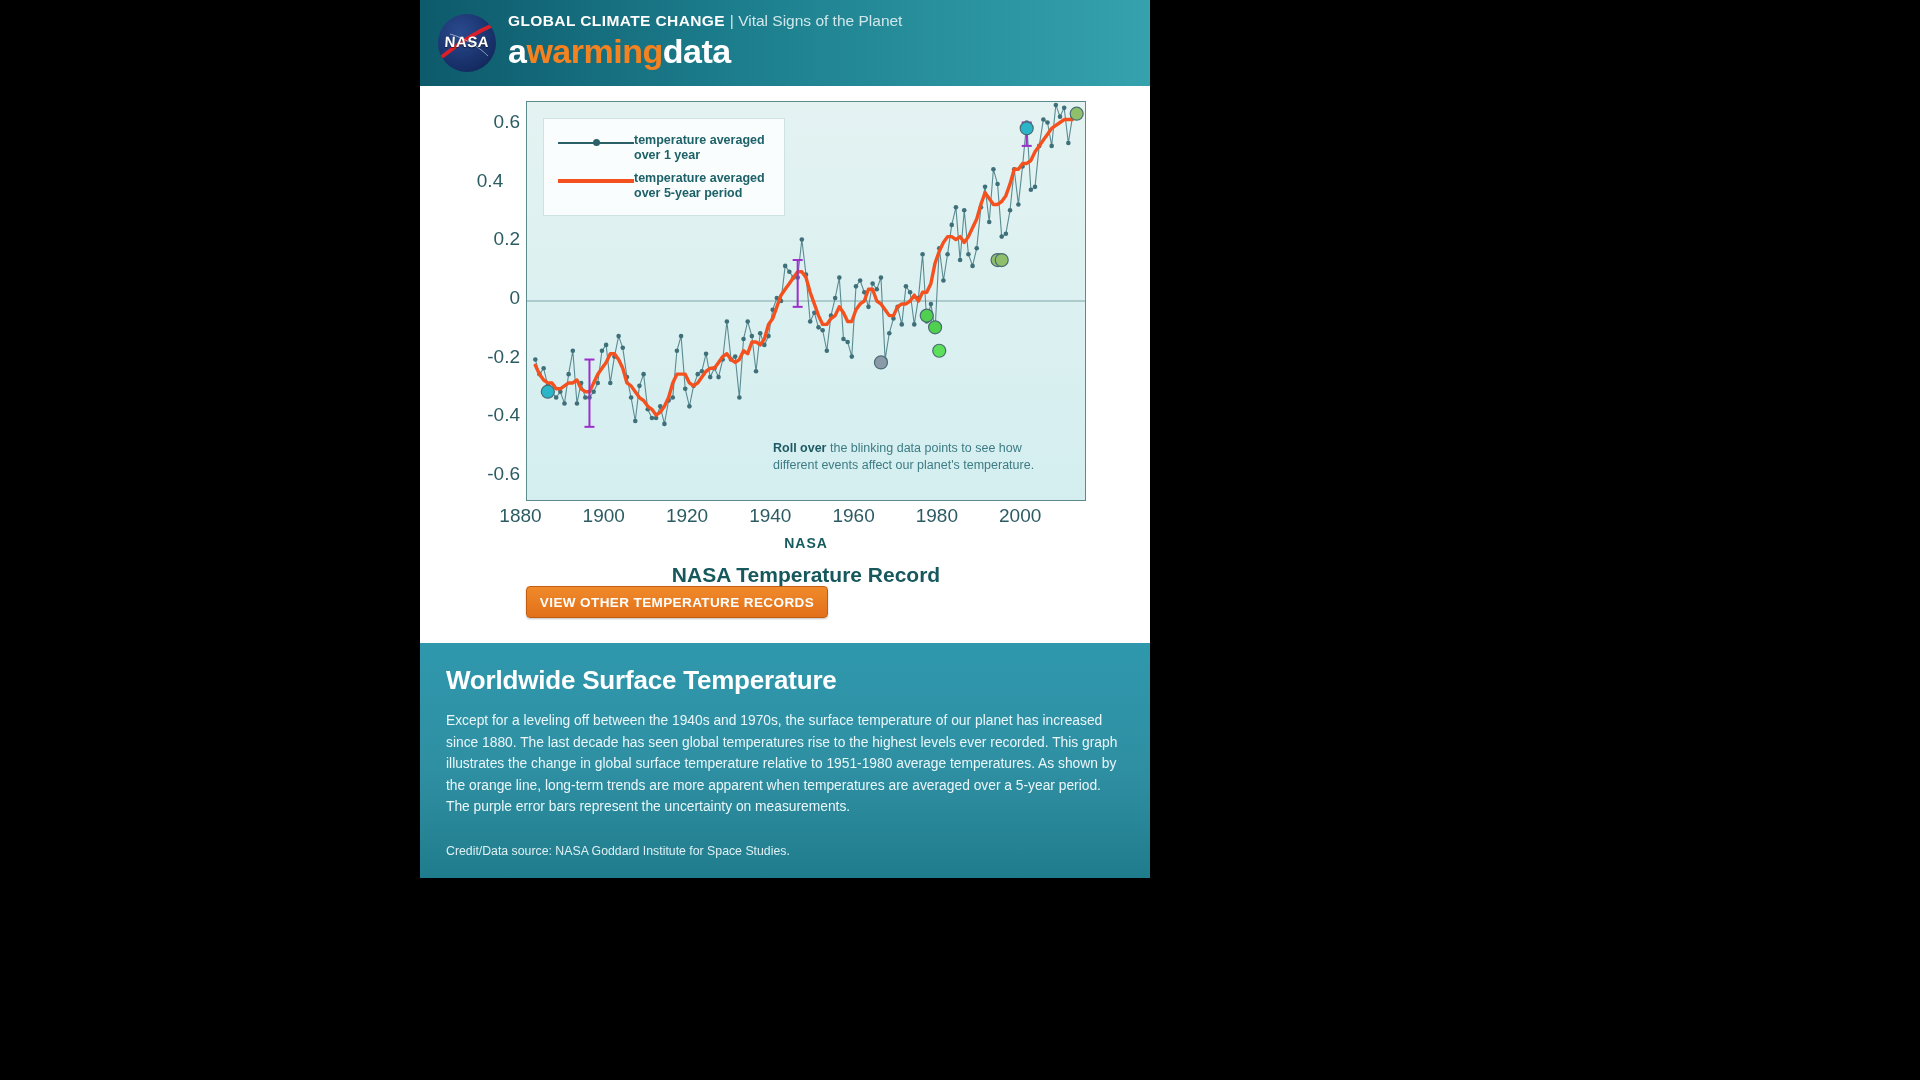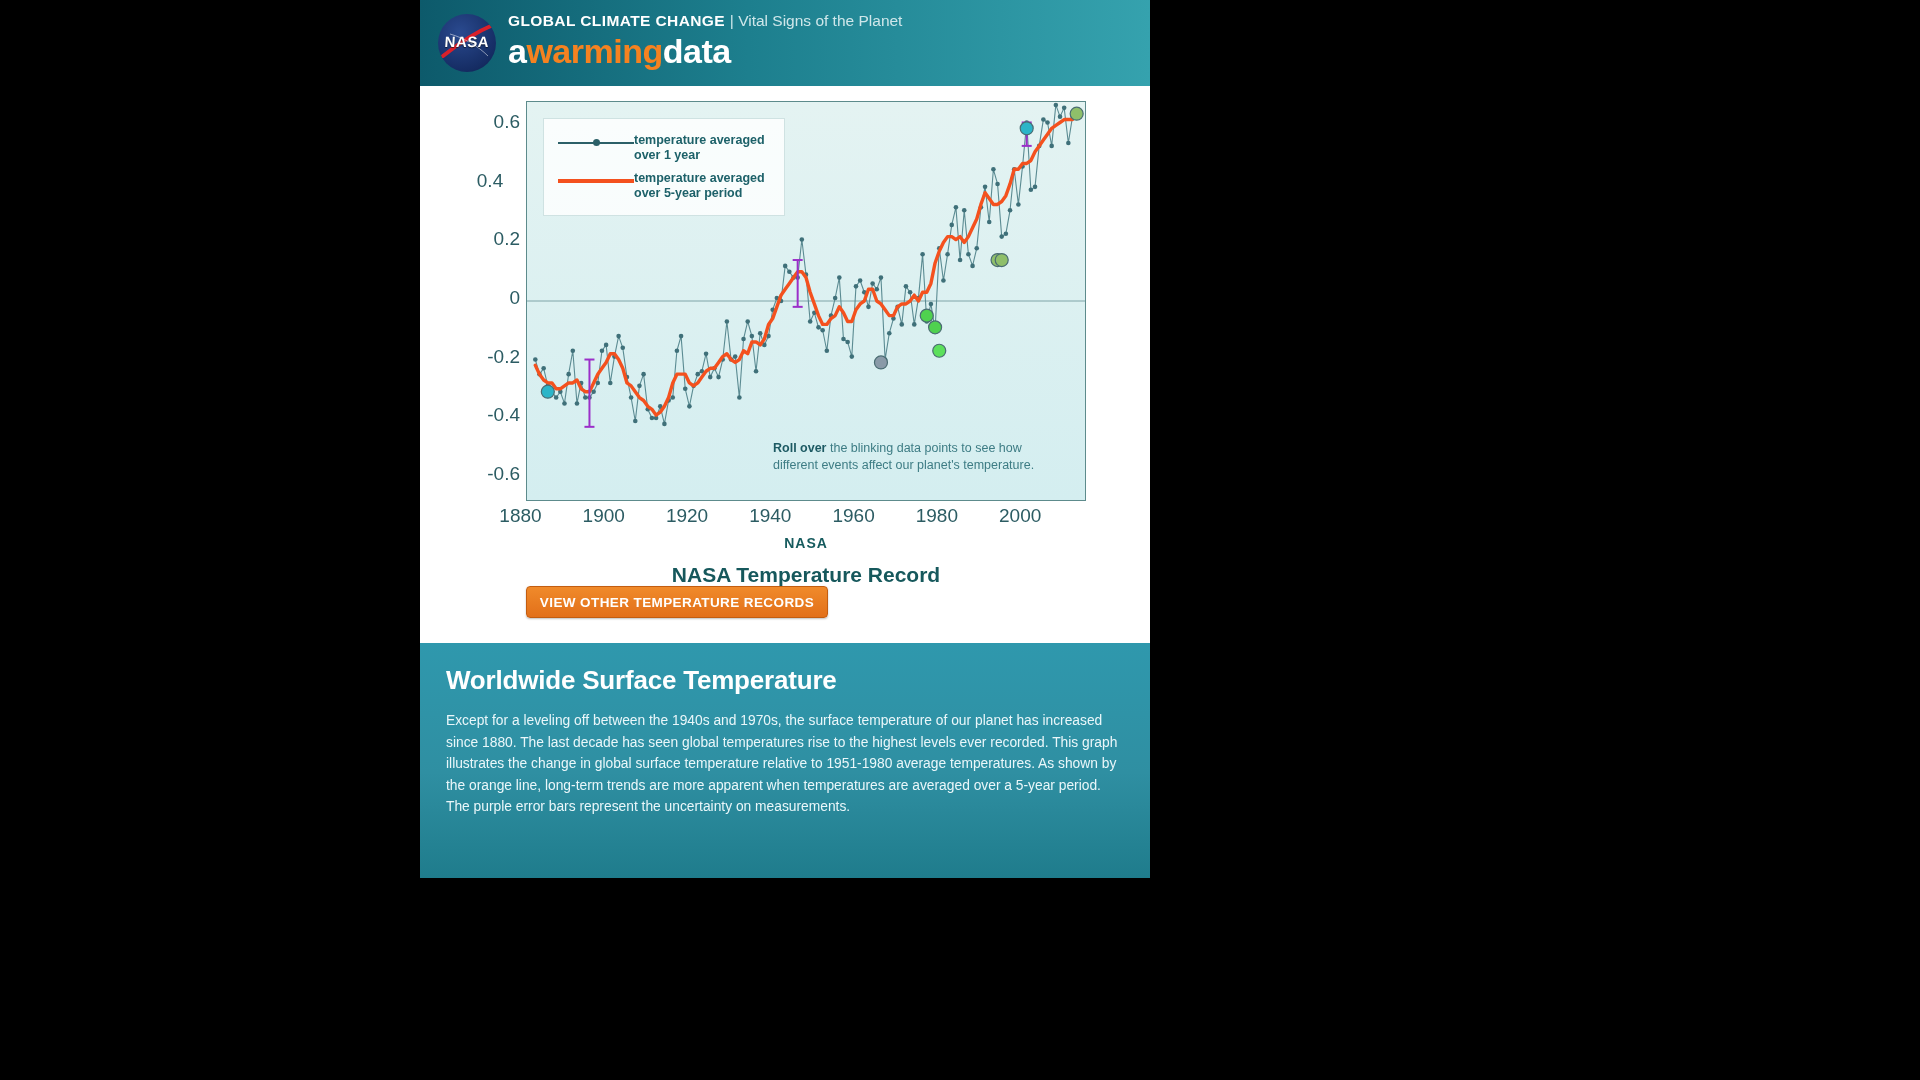--- a/index.html
+++ b/index.html
@@ -291,16 +291,17 @@
         <div class="xaxis-title">NASA</div>
         <div class="chart-title">NASA Temperature Record</div>
       </div>
 
       <div class="btn">VIEW OTHER TEMPERATURE RECORDS</div>
     </div>
 
     <div class="foot">
       <h2>Worldwide Surface Temperature</h2>
       <p>Except for a leveling off between the 1940s and 1970s, the surface temperature of our planet has increased since 1880. The last decade has seen global temperatures rise to the highest levels ever recorded. This graph illustrates the change in global surface temperature relative to 1951-1980 average temperatures. As shown by the orange line, long-term trends are more apparent when temperatures are averaged over a 5-year period. The purple error bars represent the uncertainty on measurements.</p>
+      <div class="credit">Credit/Data source: NASA Goddard Institute for Space Studies.</div>
     </div>
 
   </div>
 </div>
 
 </body></html>

